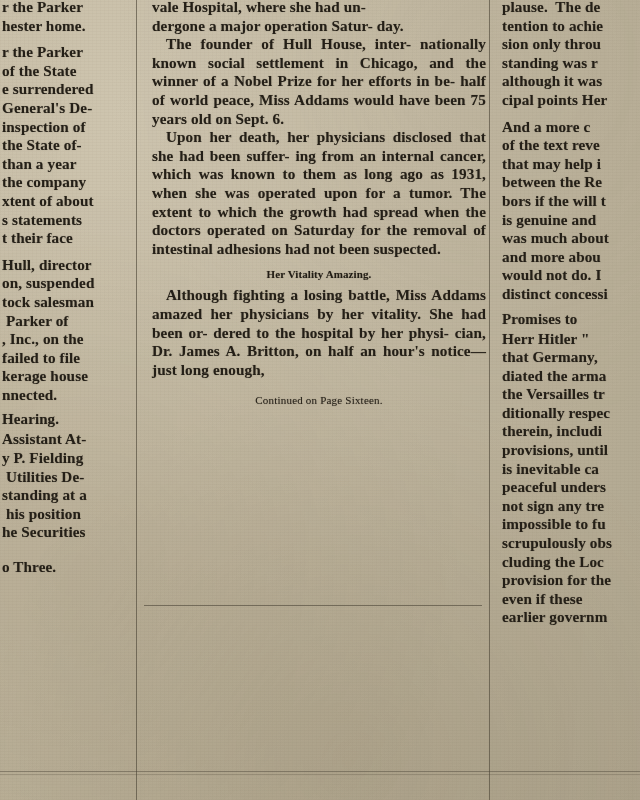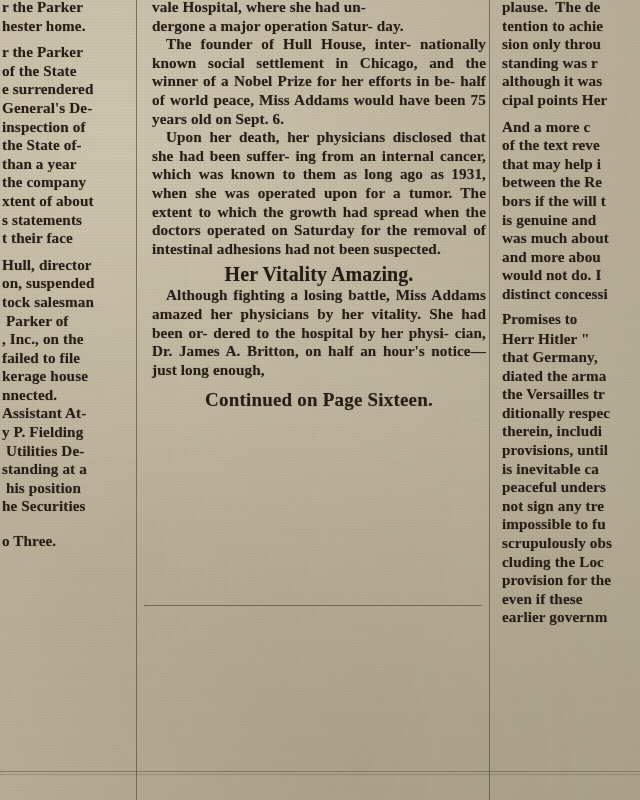--- a/index.html
+++ b/index.html
@@ -83,40 +83,40 @@
     color: #241f17;
     text-shadow: 0 0 1px rgba(40,34,22,0.35);
   }
   .col-left p, .col-right p {
     text-align: left;
     white-space: pre-wrap;
   }
   p.indent { text-indent: 14px; }
   .subhead {
     margin: 7px 0 3px 0;
-    font-size: 20px;
+    font-size: 11px;
     line-height: 18px;
     text-align: center;
     font-weight: 700;
     color: #221d15;
   }
   .subhead-left {
     margin: 6px 0 2px 0;
     font-size: 15px;
     line-height: 18px;
     text-align: left;
     font-weight: 700;
   }
   .gap { height: 8px; }
 
   .continued {
     margin-top: 12px;
     text-align: center;
-    font-size: 19px;
-    font-weight: 700;
+    font-size: 11px;
+    font-weight: 400;
     letter-spacing: .2px;
   }
 
   
   .hrule {
     position: absolute;
     left: 8px;
     right: 8px;
     height: 1px;
     background: #4a4335;
@@ -168,20 +168,21 @@
 t their face</p>
       <div class="gap"></div>
       <p>Hull, director
 on, suspended
 tock salesman
  Parker of
 , Inc., on the
 failed to file
 kerage house
 nnected.</p>
+      <p class="subhead-left">Hearing.</p>
       <p>Assistant At-
 y P. Fielding
  Utilities De-
 standing at a
  his position
 he Securities</p>
       <div class="gap"></div>
       <div class="gap"></div>
       <p>o Three.</p>
     </div>

